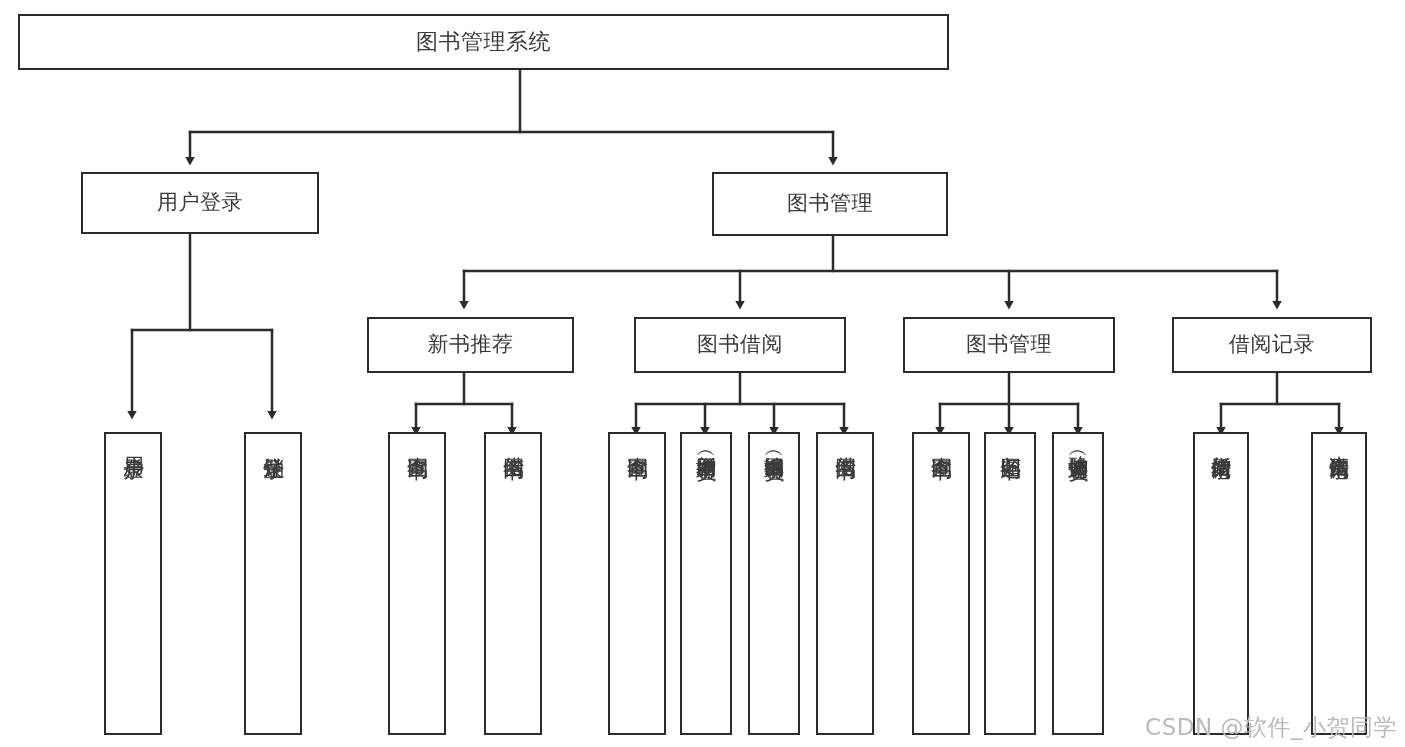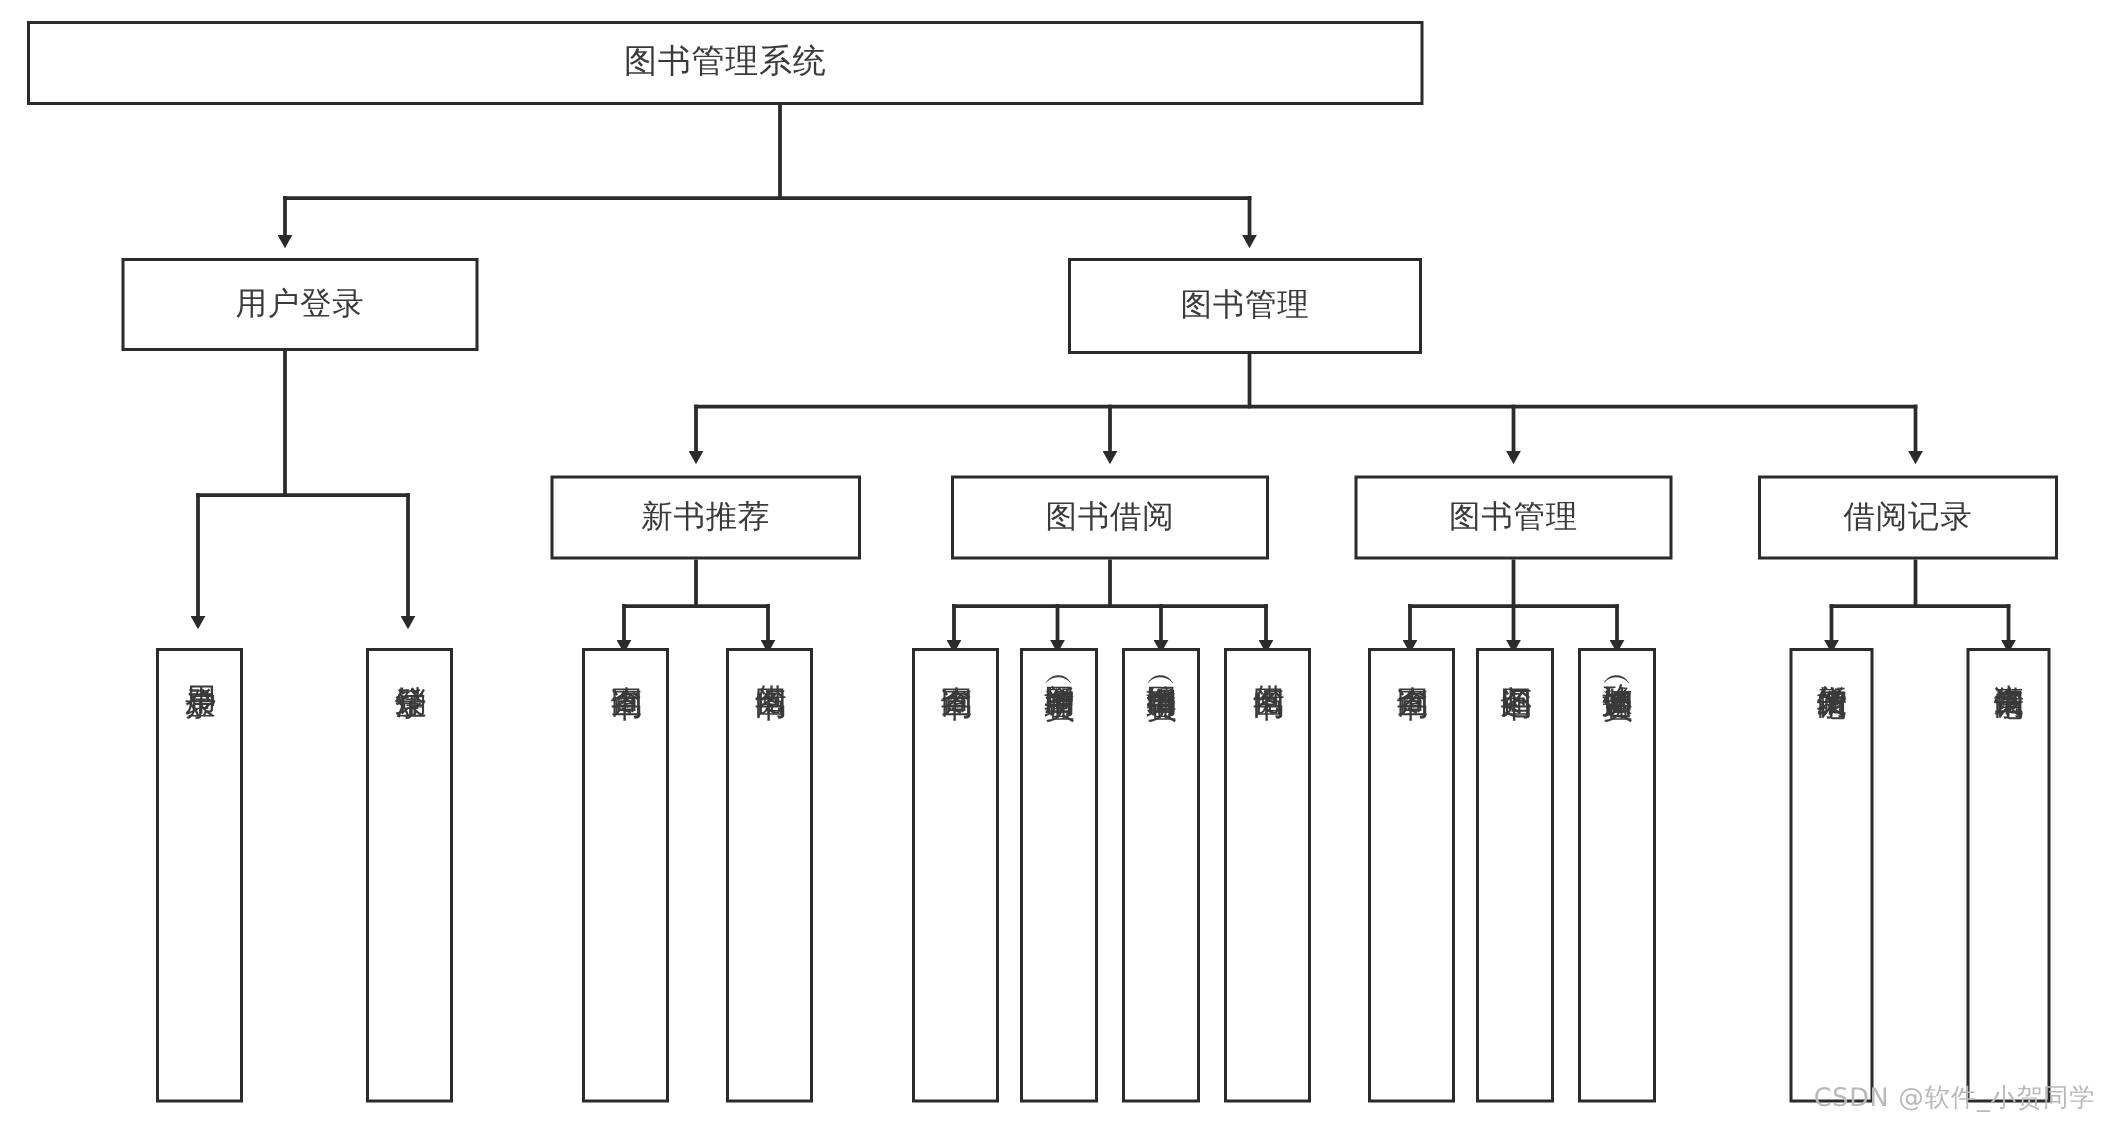--- a/index.html
+++ b/index.html
@@ -66,21 +66,21 @@
     letter-spacing: 1px;
   }
   .node.vert.tall-text .node-label {
     font-size: 20px;
     line-height: 1.18;
   }
   #watermark {
     position: absolute;
     right: 8px;
     bottom: 4px;
-    font-size: 17px;
+    font-size: 23px;
     color: #b9b9b9;
     white-space: nowrap;
     letter-spacing: 0.5px;
     font-family: "DejaVu Sans", "Liberation Sans", sans-serif;
   }
 </style>
 </head>
 <body>
 
 <div id="diagram-root">

